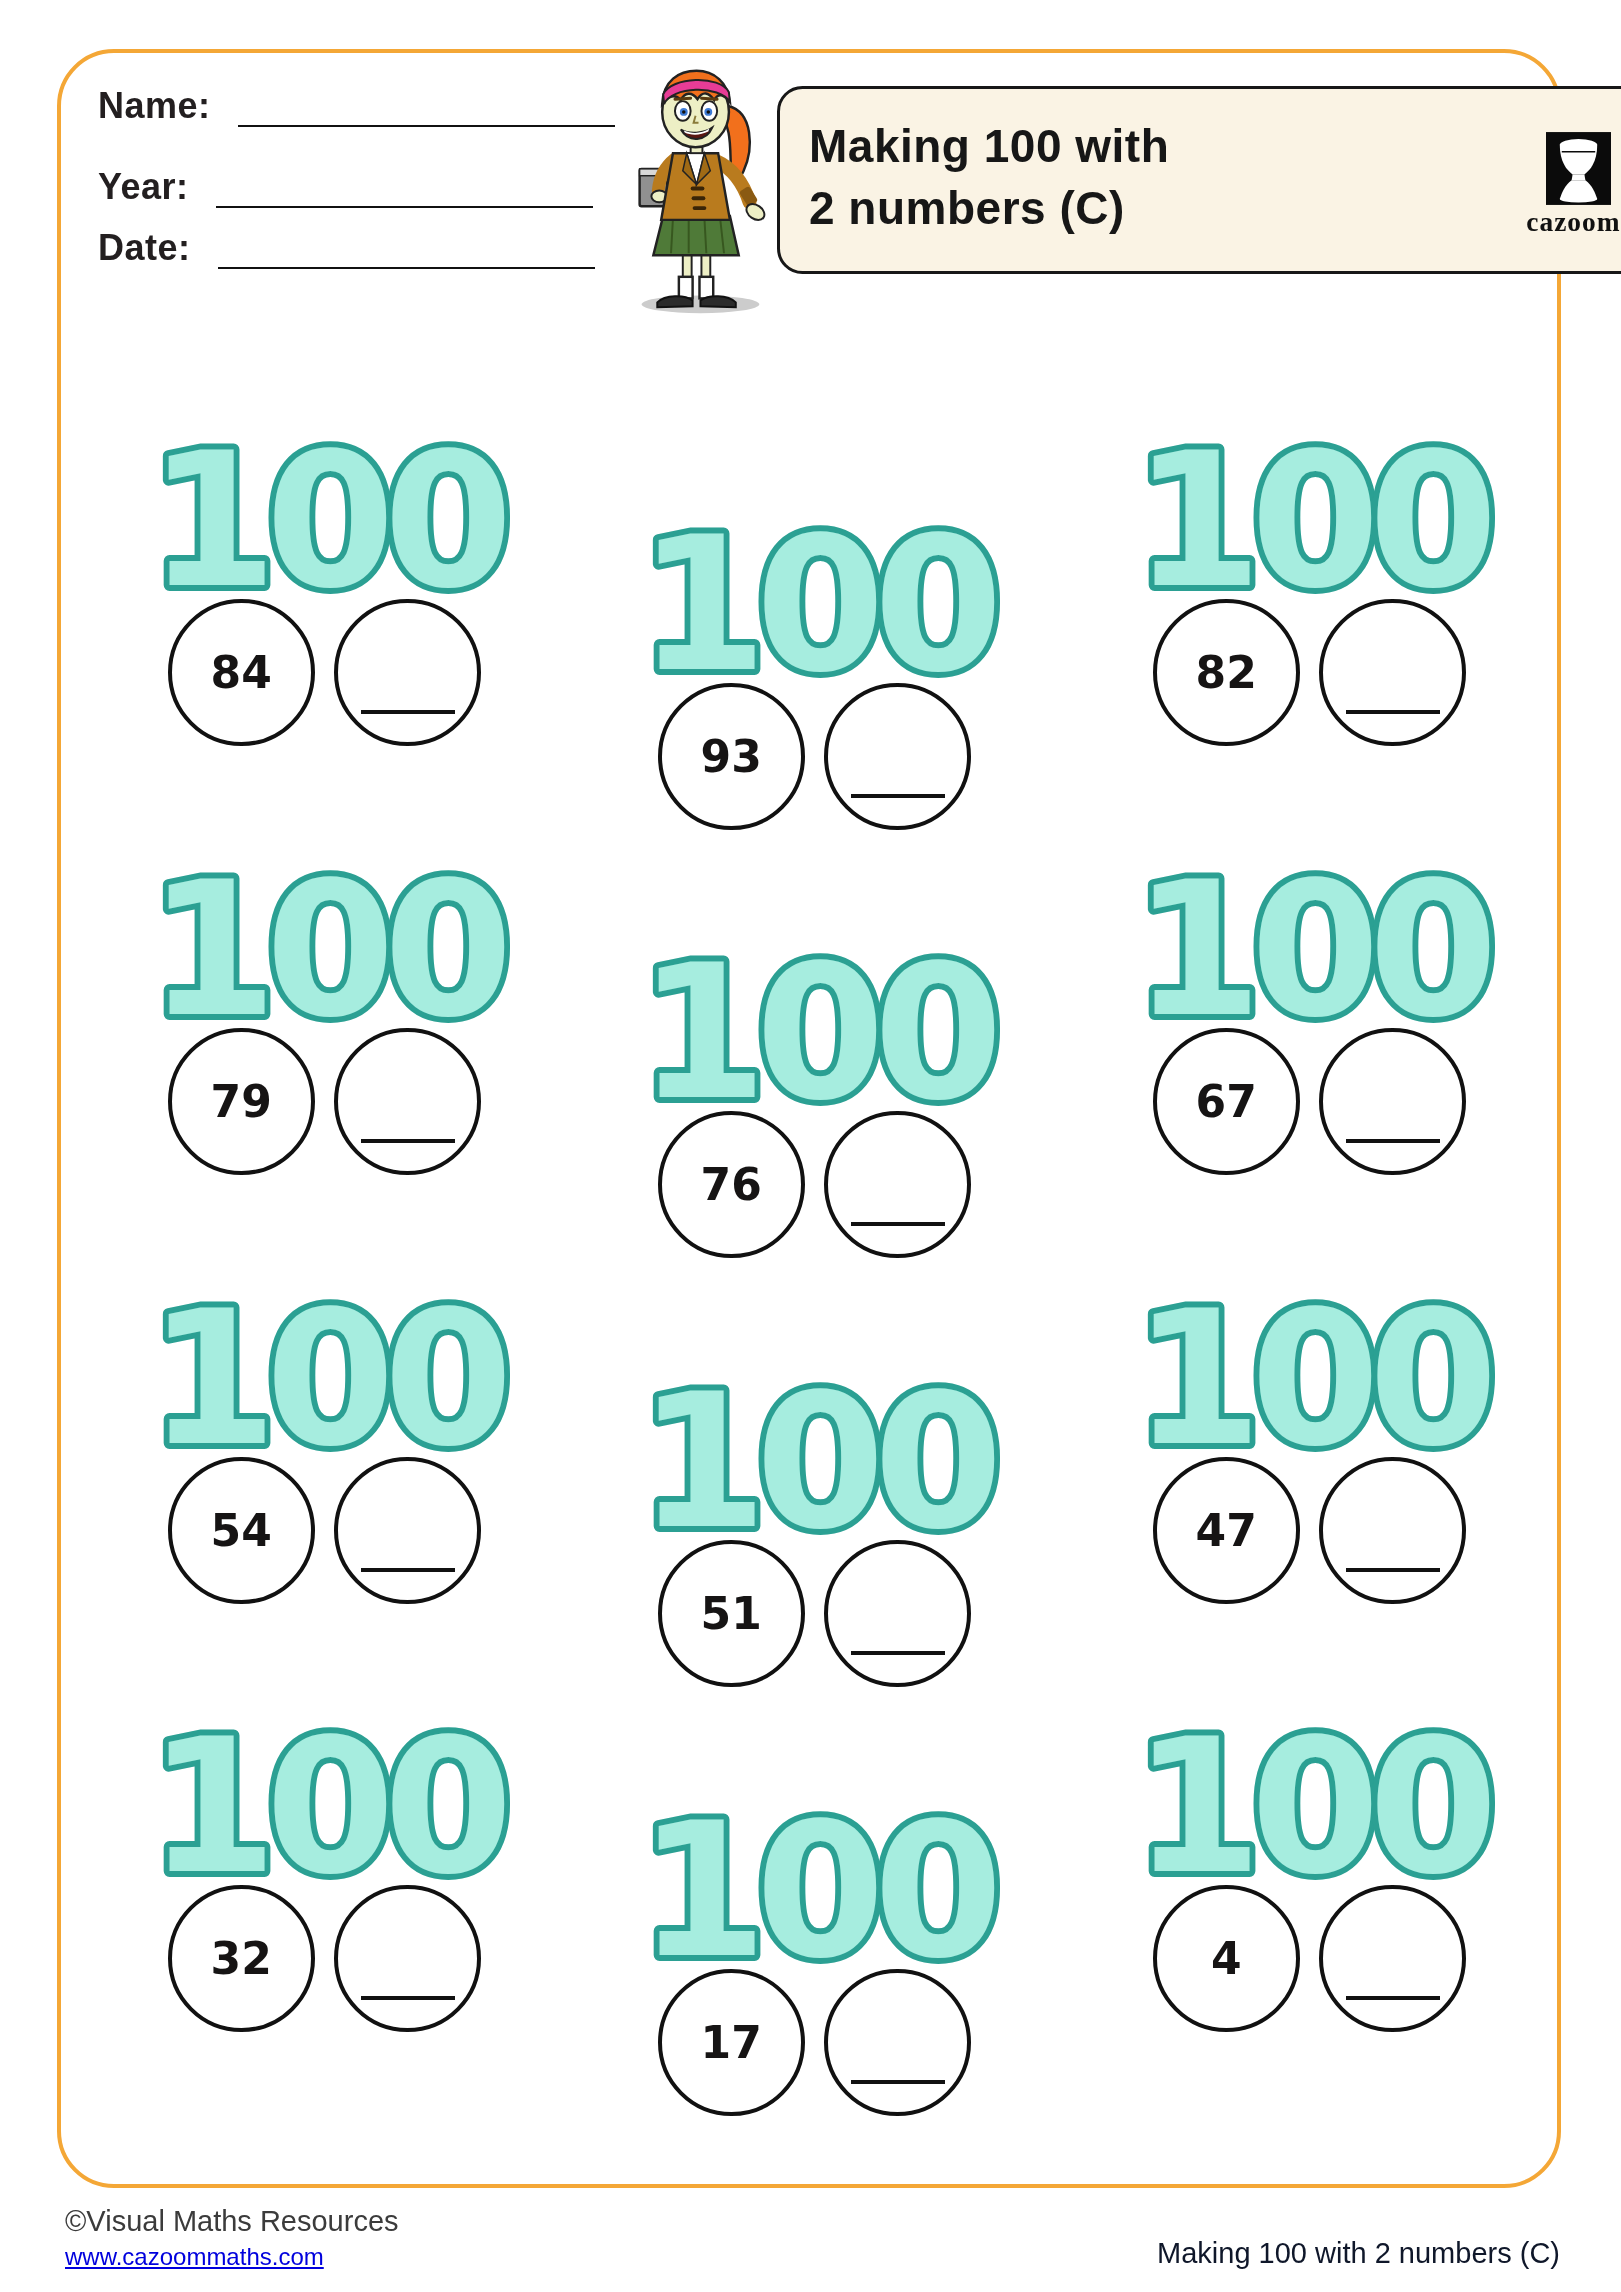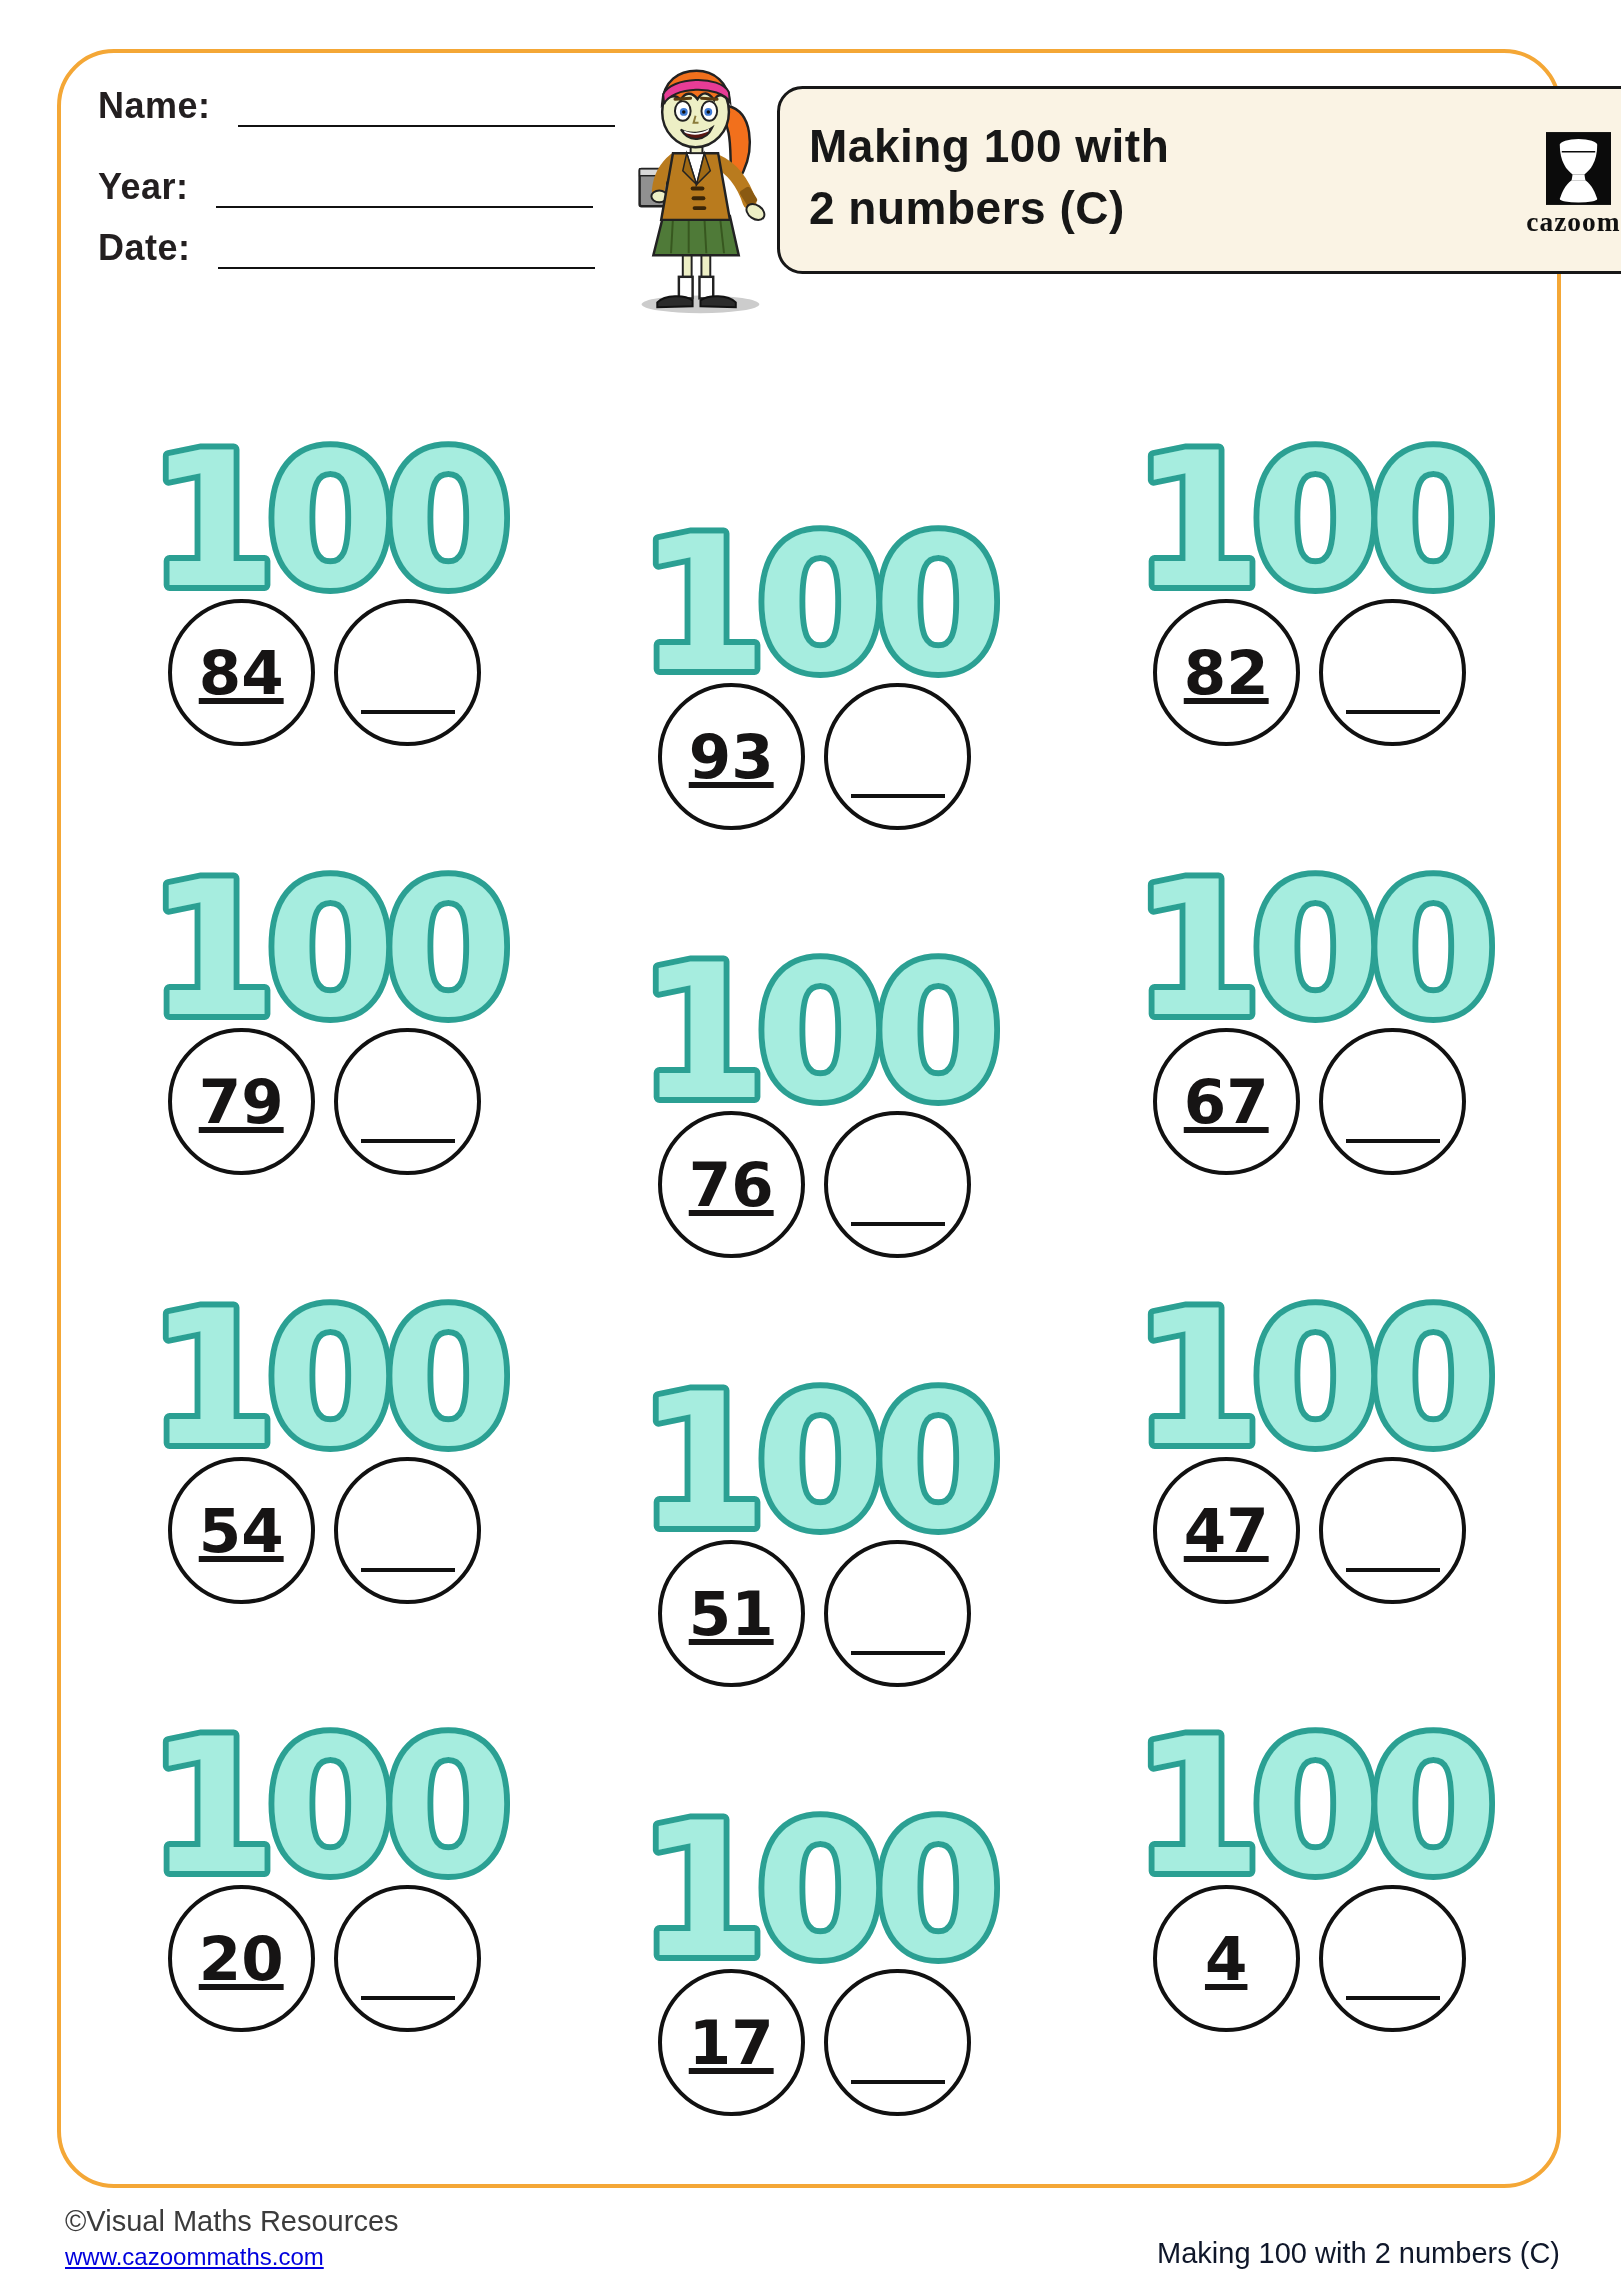--- a/index.html
+++ b/index.html
@@ -38,21 +38,21 @@
 
   
   .cell { position:absolute; width:345px; }
   .hundred { display:block; width:345px; height:169px; overflow:visible; }
   .htext { font-family:"DejaVu Sans", sans-serif; font-weight:bold; font-size:190px;
            fill:#A6EDDF; stroke:#2BA093; stroke-width:12px; paint-order:stroke;
            stroke-linejoin:round; letter-spacing:-12px; }
   .circles { display:flex; justify-content:center; gap:19.6px; margin-top:2px; }
   .circle { width:147px; height:147px; border:4.9px solid #111; border-radius:50%;
             background:#fff; display:flex; align-items:center; justify-content:center; }
-  .num { font-family:"DejaVu Sans", sans-serif; font-weight:bold; font-size:61px; color:#161414;text-decoration:underline; }
+  .num { font-family:"DejaVu Sans", sans-serif; font-weight:bold; font-size:44px; color:#161414; }
   .blank { width:94px; height:0; border-bottom:4.9px solid #111; transform:translateY(39px); }
 
   
   .footer-copy { position:absolute; left:65px; top:2205px; font-size:29px; color:#3b3b3b; }
   .footer-link { position:absolute; left:65px; top:2243px; font-size:24px; color:#0000DD;
                  text-decoration:underline; }
   .footer-title { position:absolute; right:61px; top:2237px; font-size:29px; color:#0f172a; }
 </style>
 </head>
 <body>
@@ -270,21 +270,21 @@
         </div>
     </div>
   </div>
 
   <div class="cell" style="left:152px; top:1714px;">
     <svg class="hundred" viewBox="0 0 352 172">
         <text class="htext" x="176" y="160" text-anchor="middle">100</text>
       </svg>
     <div class="circles">
       <div class="circle">
-          <span class="num">20</span>
+          <span class="num">32</span>
         </div>
       <div class="circle">
           <span class="blank"></span>
         </div>
     </div>
   </div>
   <div class="cell" style="left:642px; top:1798px;">
     <svg class="hundred" viewBox="0 0 352 172">
         <text class="htext" x="176" y="160" text-anchor="middle">100</text>
       </svg>

